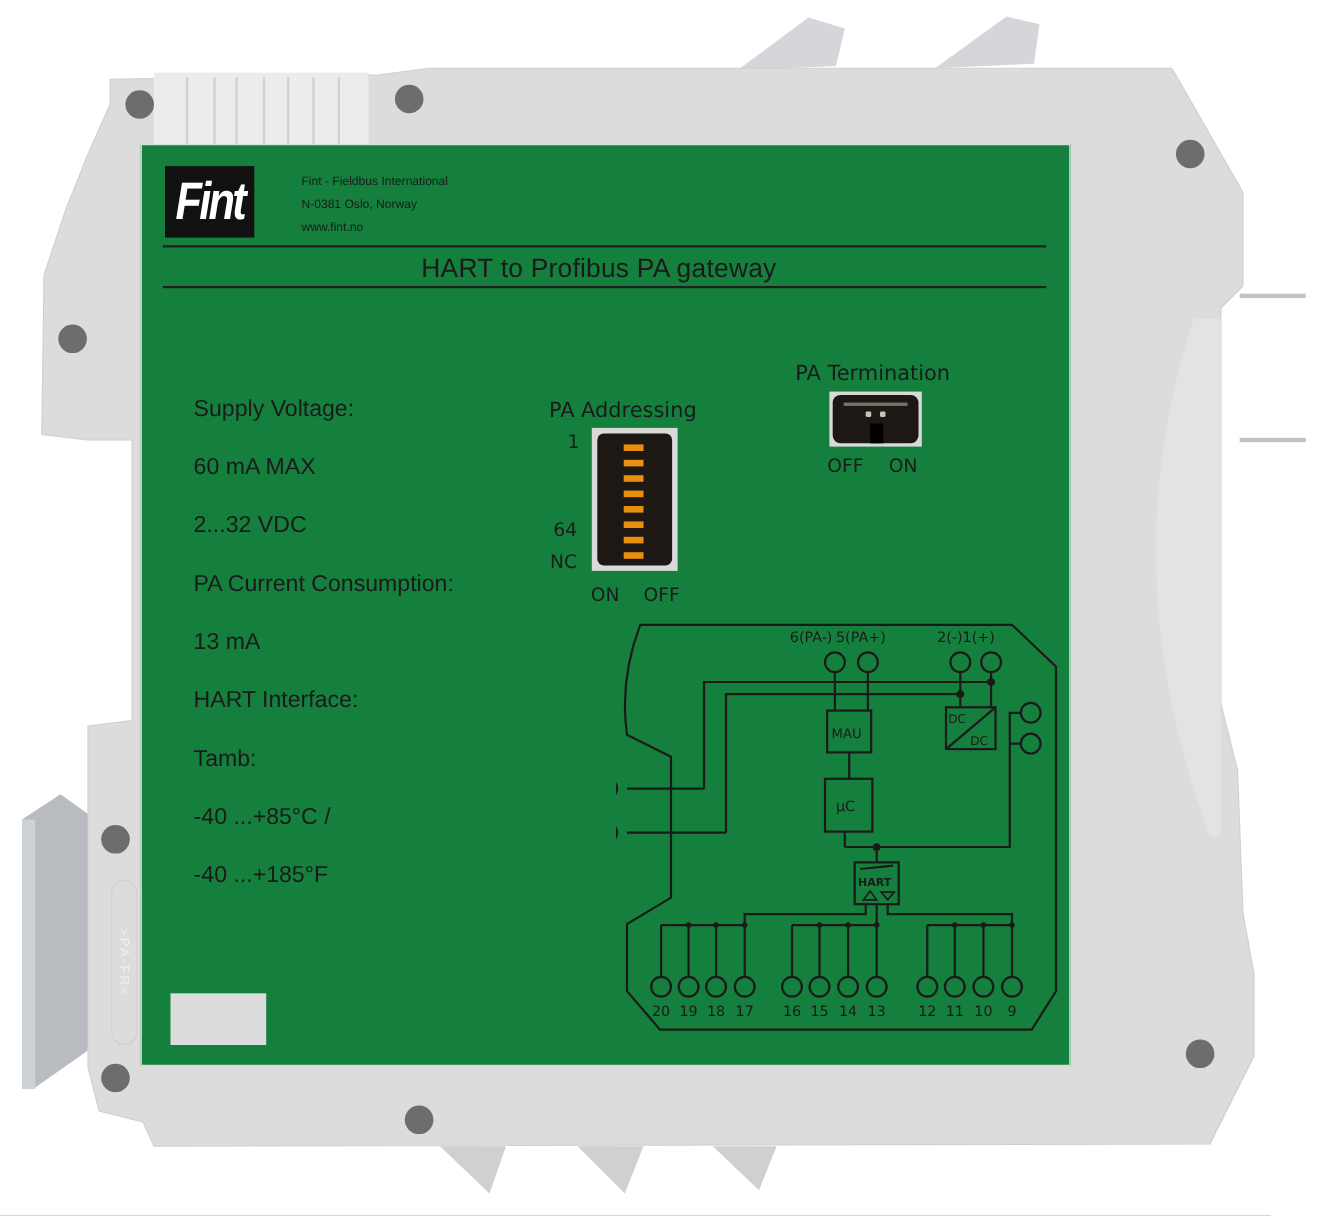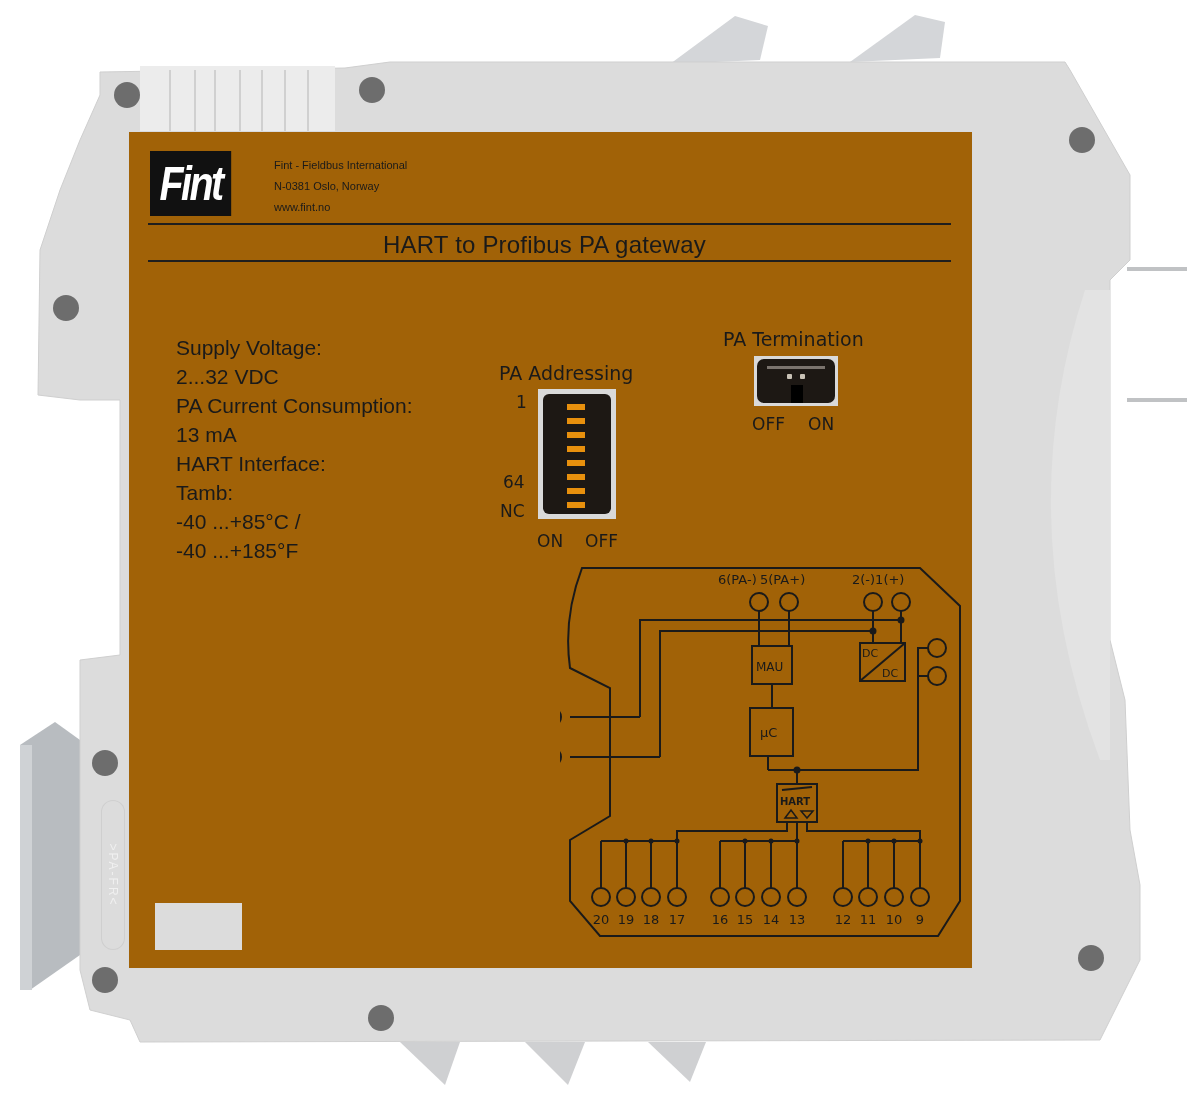--- a/index.html
+++ b/index.html
@@ -1,25 +1,25 @@
 <!DOCTYPE html>
 <html><head>
 <meta charset="utf-8">
 <style>
   html,body{margin:0;padding:0;background:#ffffff;}
   body{width:1200px;height:1105px;position:relative;overflow:hidden;font-family:"Liberation Sans",sans-serif;}
   .housing{position:absolute;left:0;top:0;width:1200px;height:1105px;}
-  .label{position:absolute;left:128px;top:131px;width:845px;height:838px;background:#a16207;box-shadow:inset 0 0 0 1px #d9dbde;}
+  .label{position:absolute;left:128px;top:131px;width:845px;height:838px;background:#15803d;box-shadow:inset 0 0 0 1px #d9dbde;}
   .logo{position:absolute;left:22px;top:20px;width:99px;height:65px;background:#111;color:#fff;font-family:"Liberation Sans",sans-serif;font-weight:bold;font-style:italic;font-size:48px;line-height:65px;text-align:center;letter-spacing:-3px;transform:scaleX(0.82);transform-origin:left center;}
   .company{position:absolute;left:146px;top:24px;font-size:11px;line-height:21px;color:#1a1a1a;}
   .company div{white-space:nowrap;}
   .rule{position:absolute;left:20px;width:803px;height:2px;background:#1e1e1e;}
   .title{position:absolute;left:255px;top:100px;font-size:24px;color:#1a1a1a;letter-spacing:0.2px;white-space:nowrap;}
   .specs{position:absolute;left:48px;top:202px;font-size:21px;line-height:29px;color:#1a1a1a;}
-  .specs div{white-space:nowrap;}
+  .specs div{white-space:nowrap;margin-top:24px;}
   .pa-addr-title{position:absolute;left:371px;top:231px;font-family:"DejaVu Sans",sans-serif;font-size:19px;color:#1a1a1a;white-space:nowrap;}
   .dip-wrap{position:absolute;left:410px;top:258px;width:78px;height:130px;background:#d9d9d9;}
   .dip{position:absolute;left:5px;top:5px;width:68px;height:120px;background:#1d1814;border-radius:6px;}
   .dip .sw{position:absolute;left:24px;width:18px;height:6px;background:#e8900d;}
   .dip-l{position:absolute;font-family:"DejaVu Sans",sans-serif;font-size:17px;color:#1a1a1a;white-space:nowrap;}
   .term-title{position:absolute;left:595px;top:197px;font-family:"DejaVu Sans",sans-serif;font-size:19px;color:#1a1a1a;white-space:nowrap;}
   .term-wrap{position:absolute;left:626px;top:225px;width:84px;height:50px;background:#d9d9d9;}
   .term{position:absolute;left:3px;top:3px;width:78px;height:44px;background:#1d1814;border-radius:7px;}
   .term .bar{position:absolute;left:10px;top:7px;width:58px;height:3px;background:#7a736d;}
   .term .pin{position:absolute;top:15px;width:5px;height:5px;background:#c9c2b6;border-radius:1px;}
@@ -84,20 +84,21 @@
     <div>Fint - Fieldbus International</div>
     <div>N-0381 Oslo, Norway</div>
     <div>www.fint.no</div>
   </div>
   <div class="rule" style="top:92px"></div>
   <div class="title">HART to Profibus PA gateway</div>
   <div class="rule" style="top:129px"></div>
 
   <div class="specs">
     <div>Supply Voltage:</div>
+    <div>60 mA MAX</div>
     <div>2...32 VDC</div>
     <div>PA Current Consumption:</div>
     <div>13 mA</div>
     <div>HART Interface:</div>
     <div>Tamb:</div>
     <div>-40 ...+85°C /</div>
     <div>-40 ...+185°F</div>
   </div>
 
   <div class="pa-addr-title">PA Addressing</div>

